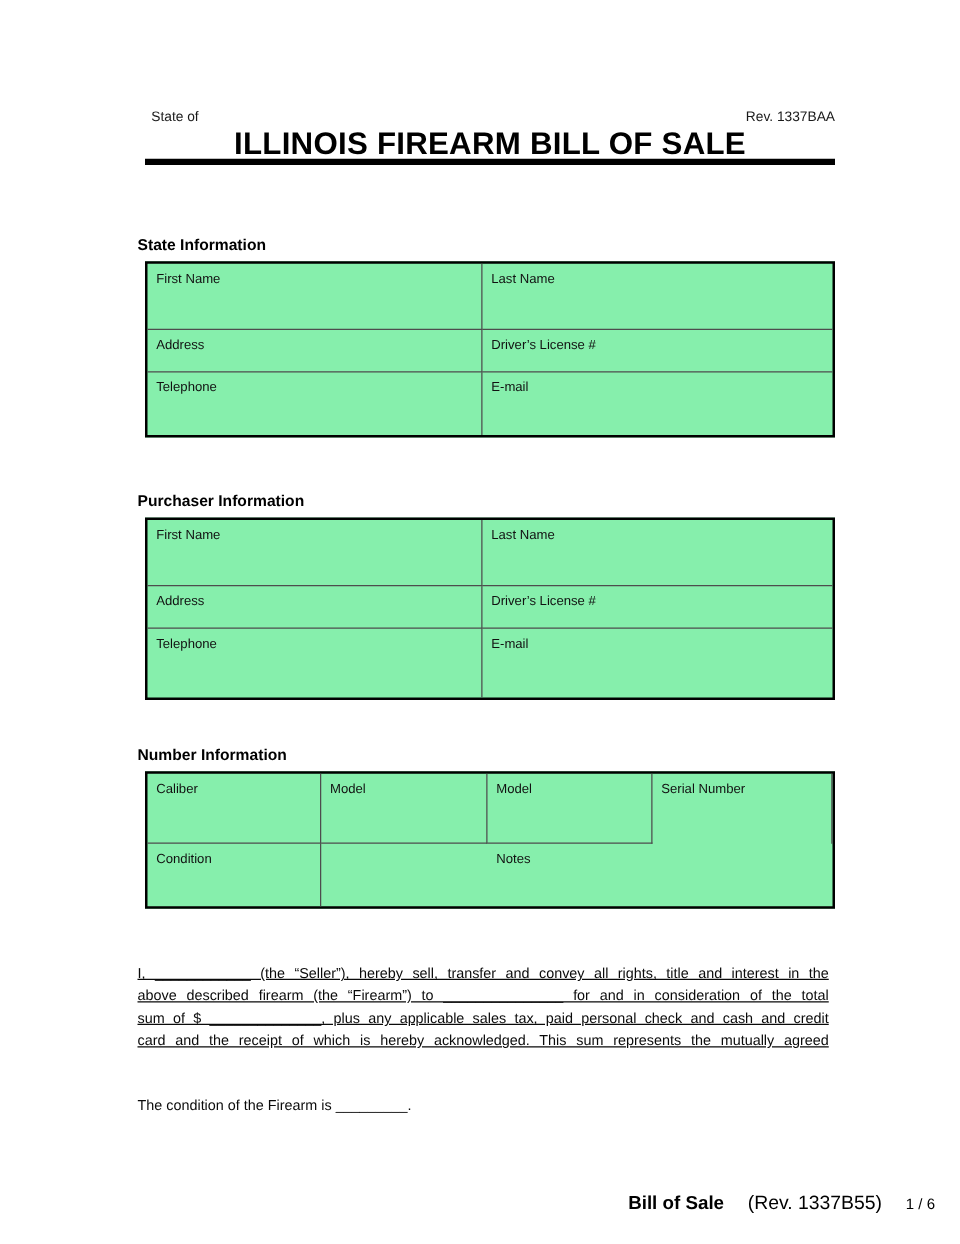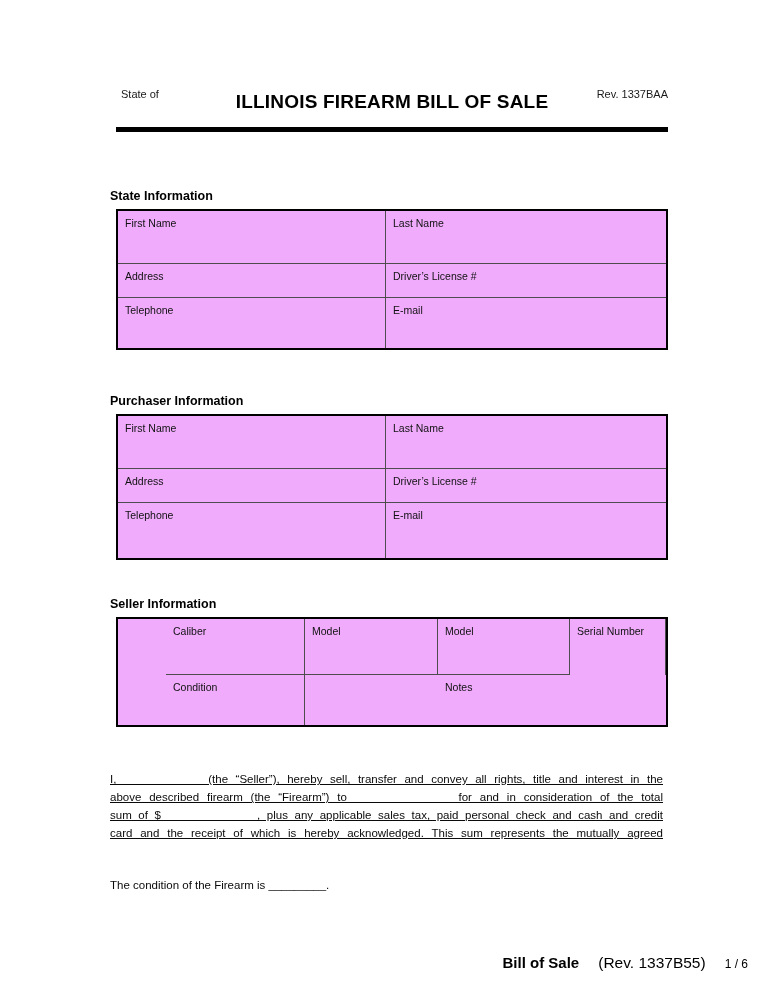--- a/index.html
+++ b/index.html
@@ -11,43 +11,43 @@
     color: #000;
     overflow: hidden;
   }
   .abs { position: absolute; }
 
   
   .hdr-label { font-size: 11px; color: #1a1a1a; }
   .state-label { left: 121px; top: 88px; }
   .rev-label { top: 88px; right: 100px; }
   .doc-title {
-    left: 116px; top: 90px; width: 552px;
+    left: 116px; top: 103px; width: 552px;
     text-align: center;
-    font-size: 19px; font-weight: bold; letter-spacing: 0.2px;
+    font-size: 25px; font-weight: bold; letter-spacing: 0.2px;
     line-height: 24px;
   }
   .title-rule { left: 116px; top: 127px; width: 552px; height: 5px; background: #000; }
 
   
   .section-heading { left: 110px; font-size: 12.5px; font-weight: bold; line-height: 14px; }
   .h-seller { top: 189px; }
   .h-purchaser { top: 394px; }
   .h-firearm { top: 597px; }
 
   
   .info-table {
     left: 116px; width: 552px;
     border: 2px solid #000;
     display: grid;
-    background: #f0abfc;
+    background: #86efac;
   }
   .t-seller { top: 209px; height: 141px; grid-template-columns: 268px 1fr; grid-template-rows: 53px 34px 1fr; }
   .t-purchaser { top: 414px; height: 146px; grid-template-columns: 268px 1fr; grid-template-rows: 53px 34px 1fr; }
-  .t-firearm { top: 617px; height: 110px; grid-template-columns: 139px 133px 132px 1fr; grid-template-rows: 56px 1fr; padding-left: 48px; }
+  .t-firearm { top: 617px; height: 110px; grid-template-columns: 139px 133px 132px 1fr; grid-template-rows: 56px 1fr; }
   .cell {
     padding: 6px 7px;
     font-size: 10.5px; line-height: 13px; color: #111;
   }
   .br { border-right: 1px solid #4d4d4d; }
   .bb { border-bottom: 1px solid #4d4d4d; }
   .span2 { grid-column: 3 / 5; }
 
   
   .sale-paragraph {
@@ -92,21 +92,21 @@
 <h2 class="abs section-heading h-purchaser">Purchaser Information</h2>
 <div class="abs info-table t-purchaser">
   <div class="cell br bb">First Name</div>
   <div class="cell bb">Last Name</div>
   <div class="cell br bb">Address</div>
   <div class="cell bb">Driver’s License #</div>
   <div class="cell br">Telephone</div>
   <div class="cell">E-mail</div>
 </div>
 
-<h2 class="abs section-heading h-firearm">Seller Information</h2>
+<h2 class="abs section-heading h-firearm">Number Information</h2>
 <div class="abs info-table t-firearm">
   <div class="cell br bb">Caliber</div>
   <div class="cell br bb">Model</div>
   <div class="cell br bb">Model</div>
   <div class="cell br">Serial Number</div>
   <div class="cell br">Condition</div>
   <div class="cell span2">Notes</div>
 </div>
 
 <div class="abs sale-paragraph">

